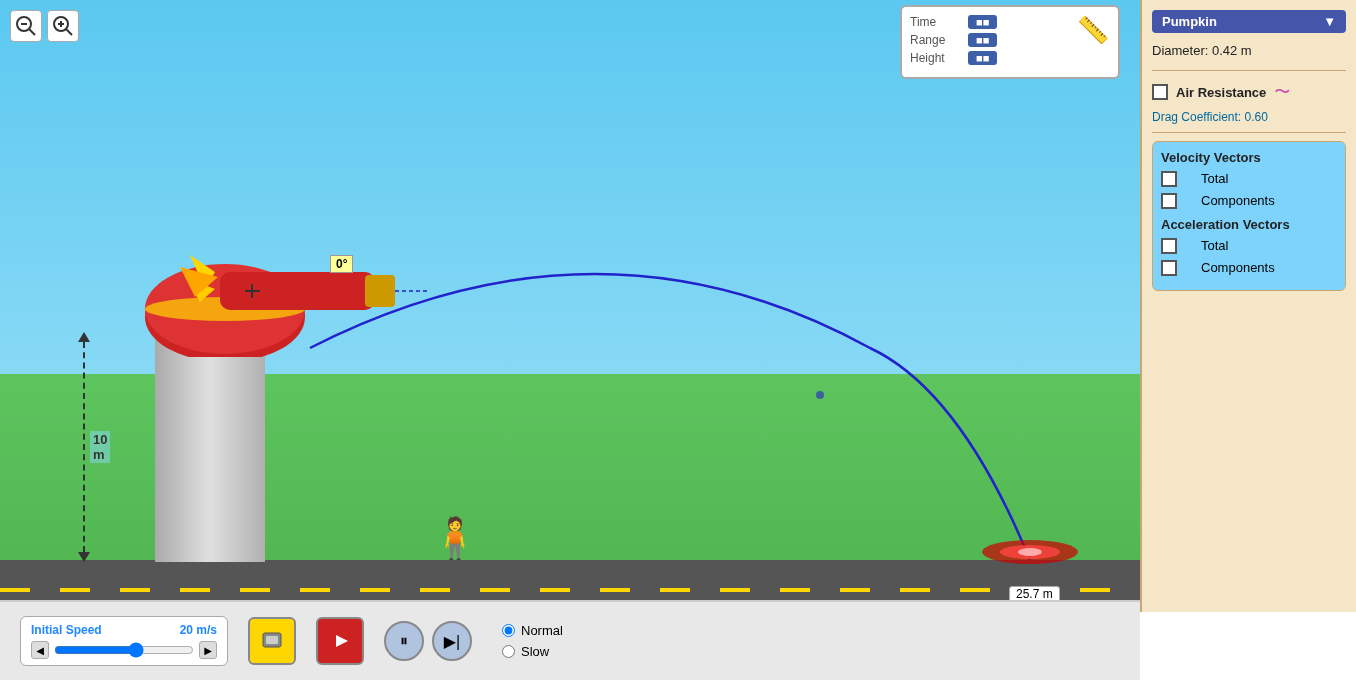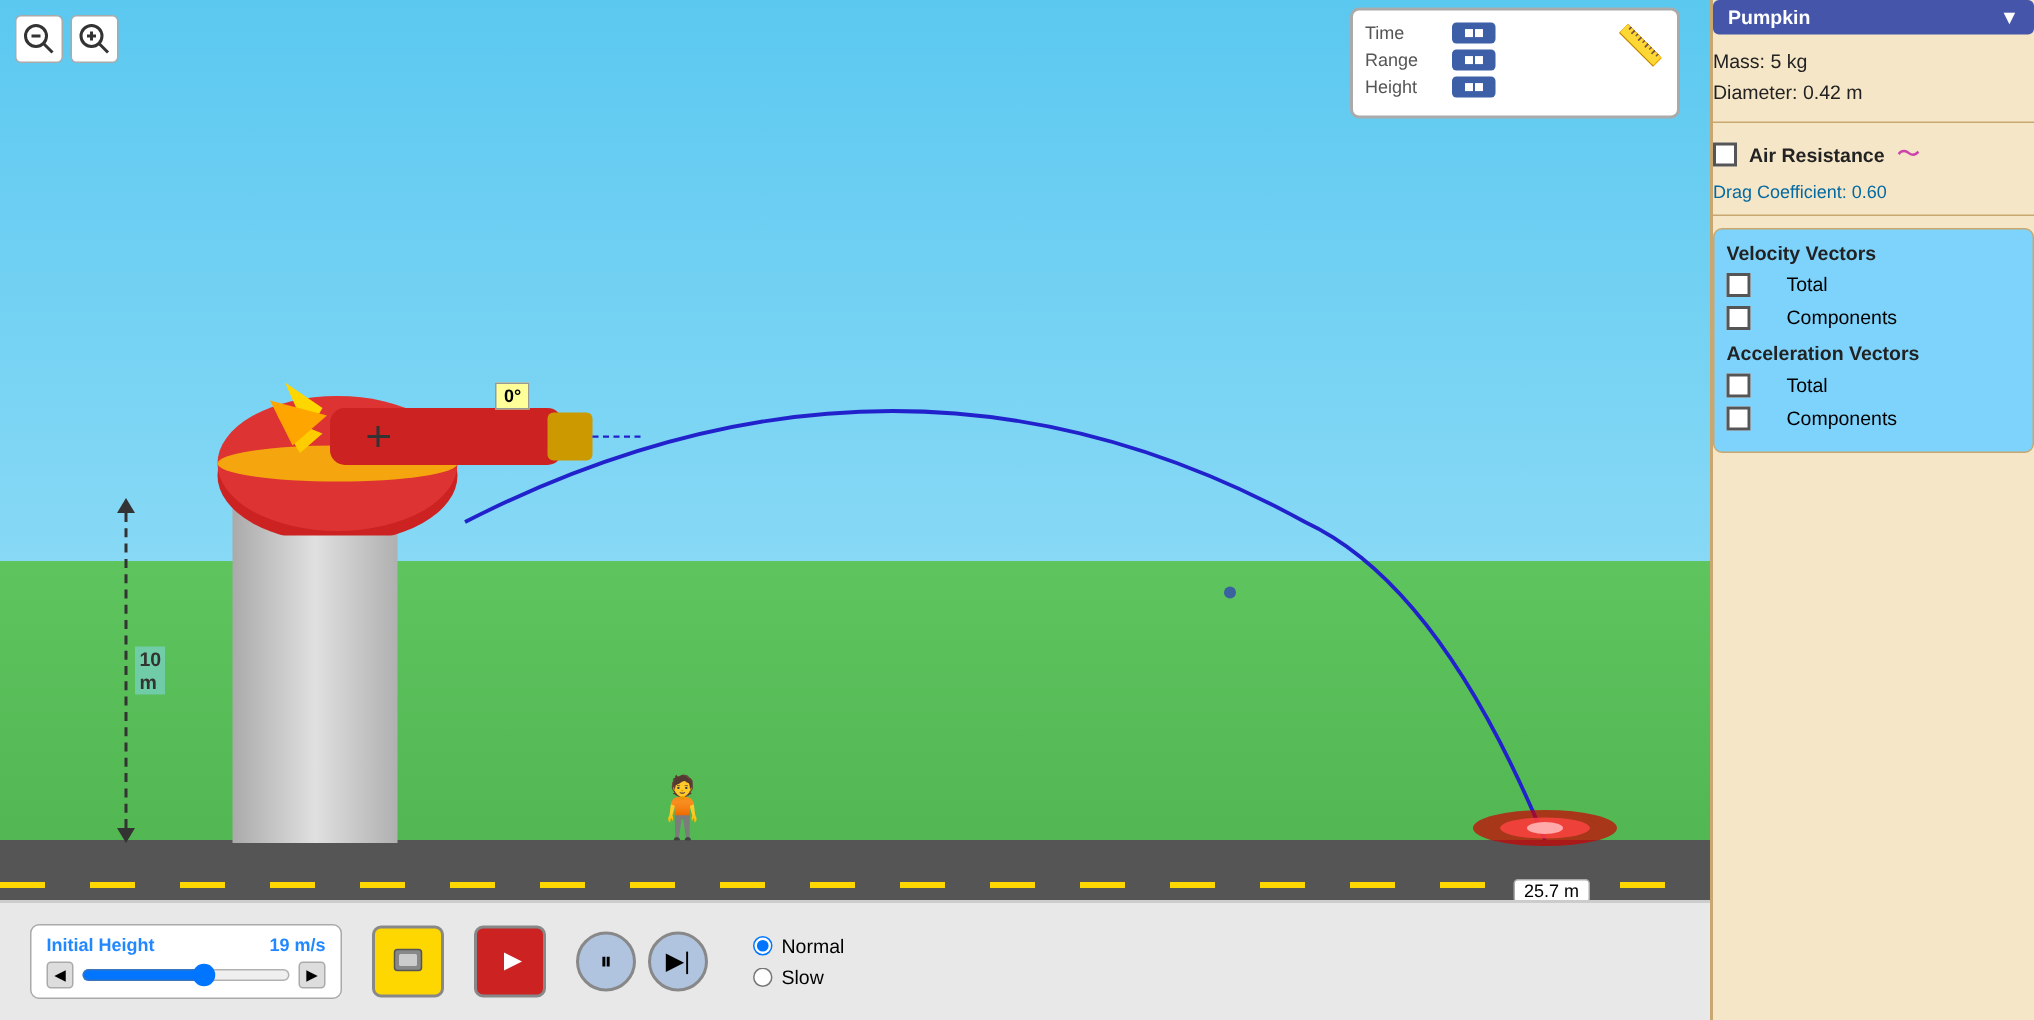--- a/index.html
+++ b/index.html
@@ -253,23 +253,24 @@
       align-items: center;
       gap: 6px;
       font-size: 13px;
     }
 
     
     #right-panel {
       position: absolute;
       top: 0; right: 0;
       width: 216px;
-      height: 680px;
+      height: 612px;
       background: #f5e6c8;
       border-left: 2px solid #c8a870;
+      padding: 10px;
     }
 
     .projectile-selector {
       background: #4455aa;
       color: white;
       padding: 4px 10px;
       border-radius: 4px;
       font-size: 13px;
       font-weight: bold;
       display: flex;
@@ -454,22 +455,22 @@
       <span class="measurement-value">■■</span>
     </div>
 
     <div style="position:absolute;right:8px;top:8px;font-size:26px;">📏</div>
   </div>
 
   <div class="bottom-controls">
 
     <div class="speed-control">
       <div style="display:flex;justify-content:space-between;align-items:center;">
-        <span class="speed-label">Initial Height</span>
-        <span class="speed-value">19 m/s</span>
+        <span class="speed-label">Initial Speed</span>
+        <span class="speed-value">20 m/s</span>
       </div>
       <div class="speed-slider-row">
         <div class="slider-arrow">◀</div>
         <input type="range" class="speed-slider" min="0" max="30" value="18" style="">
         <div class="slider-arrow">▶</div>
       </div>
     </div>
 
     <div class="action-btn btn-yellow">
       <svg width="24" height="24" viewBox="0 0 24 24">
@@ -508,21 +509,20 @@
 </div>
 
 <div id="right-panel">
 
   <div class="projectile-selector">
     <span>Pumpkin</span>
     <span>▼</span>
   </div>
 
   <div class="projectile-info">
-    <div>Mass: 5 kg</div>
     <div>Diameter: 0.42 m</div>
   </div>
 
   <hr class="divider">
 
   <div class="air-resistance-row">
     <div class="checkbox-custom"></div>
     <span class="section-label">Air Resistance</span>
 
     <span style="color:#cc44aa;font-size:16px;">〜</span>

